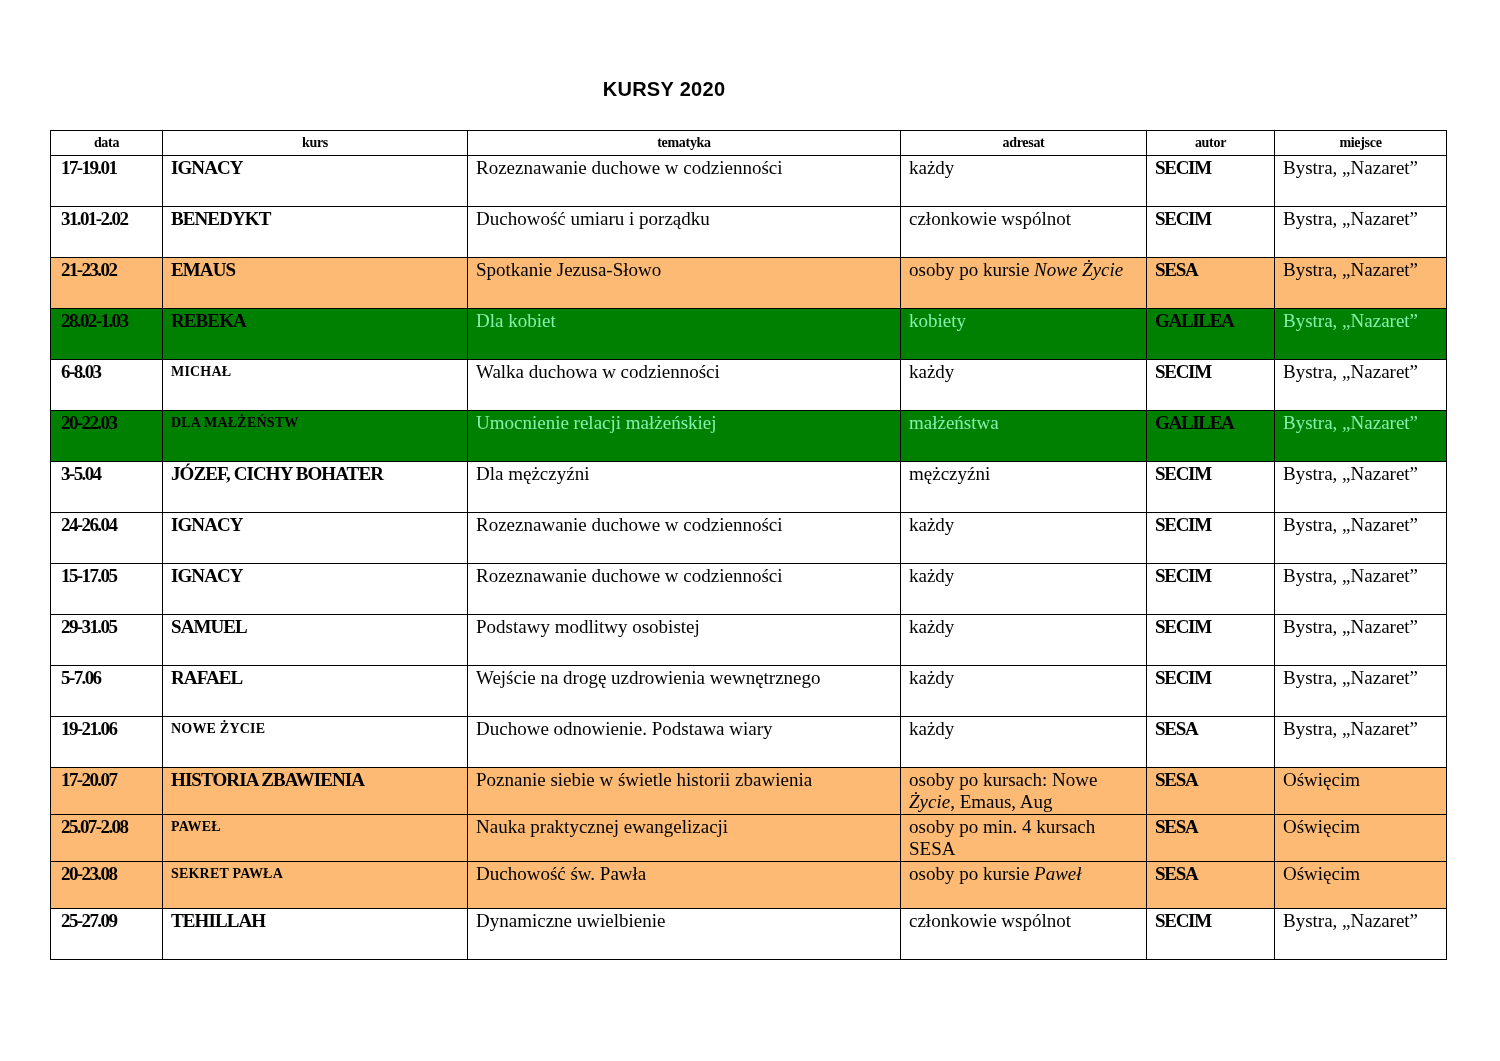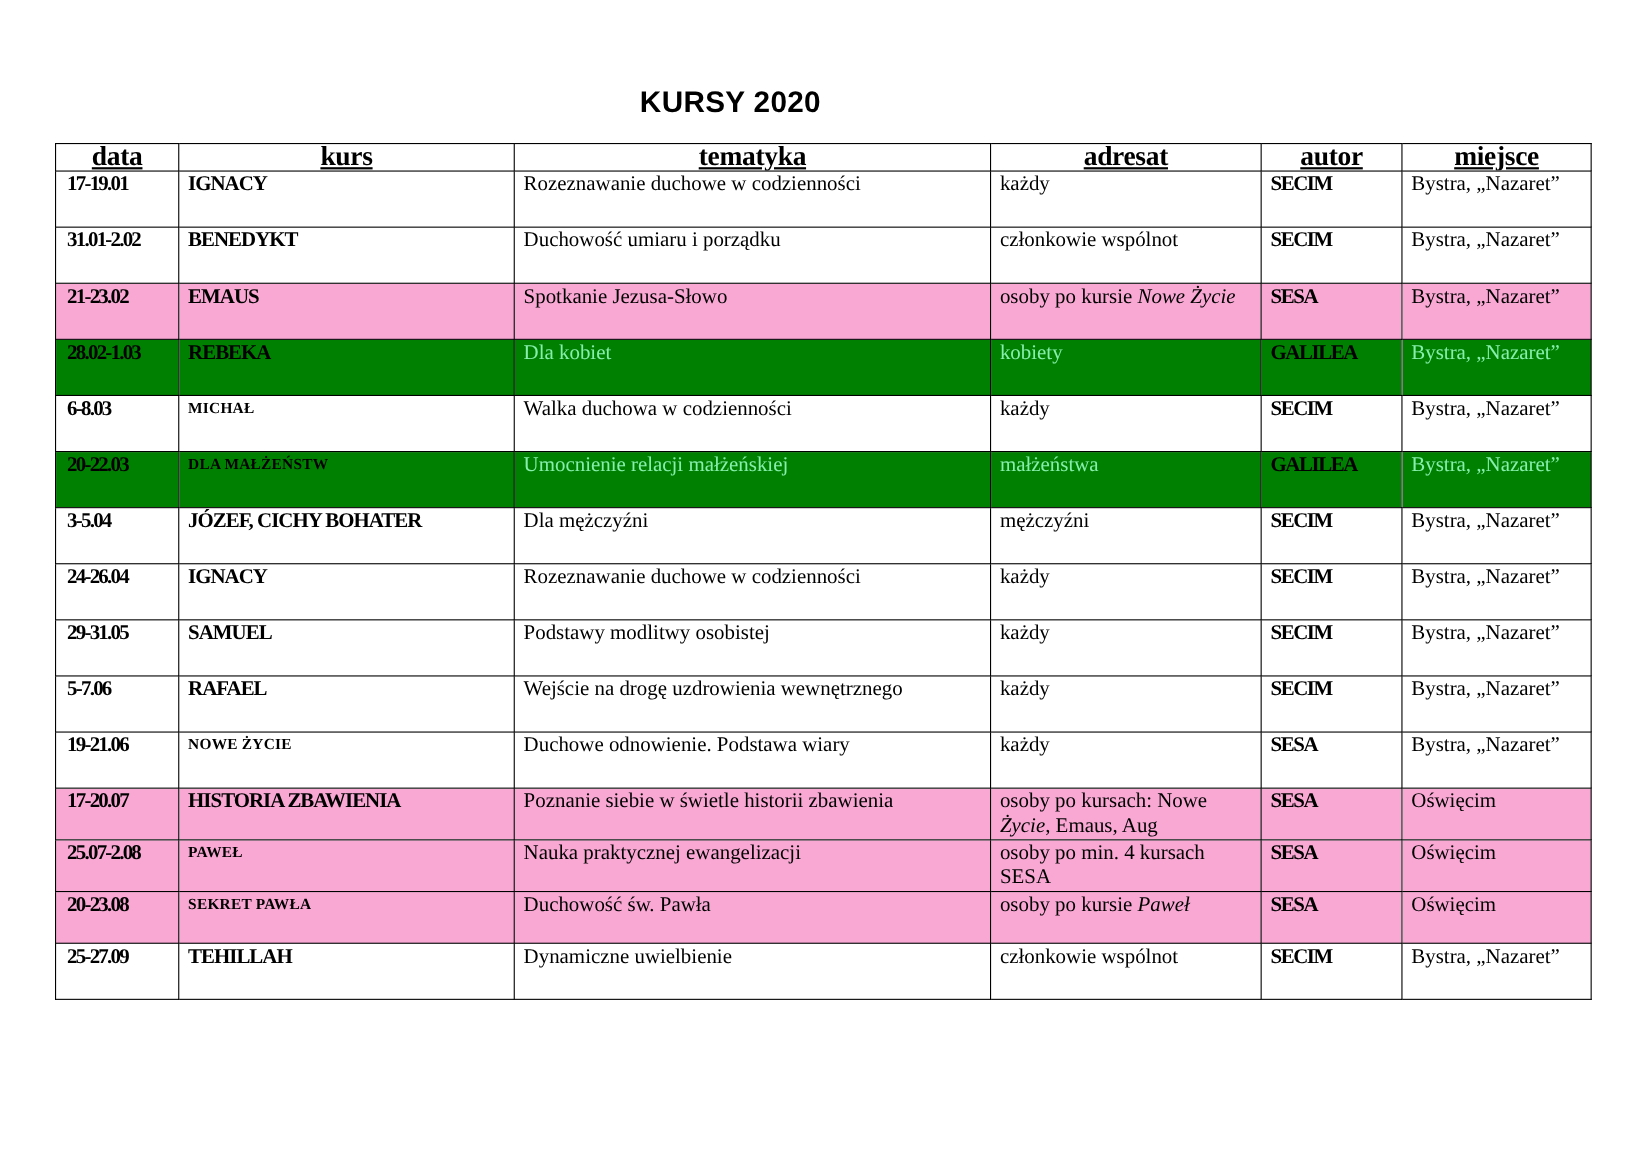--- a/index.html
+++ b/index.html
@@ -1,30 +1,30 @@
 <!DOCTYPE html>
 <html><head>
 <meta charset="utf-8">
 <style>
   html, body { margin: 0; padding: 0; background: #ffffff; }
   body { width: 1500px; height: 1061px; position: relative; overflow: hidden; font-family: "Liberation Serif", serif; color: #000; }
-  .title { position: absolute; top: 78px; left: 0; width: 1328px; text-align: center; font-family: "Liberation Sans", sans-serif; font-weight: bold; font-size: 27px; letter-spacing: 0.3px; }
+  .title { position: absolute; top: 78px; left: 0; width: 1328px; text-align: center; font-family: "Liberation Sans", sans-serif; font-weight: bold; font-size: 20px; letter-spacing: 0.3px; }
   table.schedule { position: absolute; top: 130px; left: 50px; width: 1396px; border-collapse: collapse; table-layout: fixed; }
   table.schedule th, table.schedule td { border: 1px solid #000; vertical-align: top; padding: 0 8px; overflow: hidden; }
-  table.schedule th { height: 24px; font-weight: bold; font-size: 25px; line-height: 24px; padding: 0; letter-spacing: -0.3px; text-decoration: underline; }
+  table.schedule th { height: 24px; font-weight: bold; font-size: 14px; line-height: 24px; padding: 0; letter-spacing: -0.3px; }
   table.schedule td { height: 49px; font-size: 19px; line-height: 22px; padding-top: 1px; }
   table.schedule tr.tall td { height: 45px; }
   td.date { font-weight: bold; font-size: 20px; letter-spacing: -1.6px; padding-left: 10px !important; margin-left: 24px; }
   td.course { font-weight: bold; font-size: 20px; letter-spacing: -0.9px; }
   td.course.small { font-size: 14px; letter-spacing: 0.2px; }
   td.topic { font-size: 19px; }
   td.audience { font-size: 17px; line-height: 22px; }
   td.author { font-weight: bold; font-size: 21px; letter-spacing: -1.3px; }
   td.place { font-size: 19px; }
-  tr.yellow td { background: #f9a8d4; }
+  tr.yellow td { background: #fdba74; }
   tr.green td { background: #008000; }
   tr.green td.topic, tr.green td.audience, tr.green td.place { color: #86efac; }
   .it { font-style: italic; }
 </style>
 </head>
 <body>
 
 <div class="title">KURSY 2020</div>
 
 <table class="schedule">
@@ -105,20 +105,28 @@
       </tr>
       <tr>
         <td class="date">24-26.04</td>
         <td class="course">IGNACY</td>
         <td class="topic">Rozeznawanie duchowe w codzienności</td>
         <td class="audience"><span>każdy</span><span class="it"></span><span></span></td>
         <td class="author">SECIM</td>
         <td class="place">Bystra, „Nazaret”</td>
       </tr>
       <tr>
+        <td class="date">15-17.05</td>
+        <td class="course">IGNACY</td>
+        <td class="topic">Rozeznawanie duchowe w codzienności</td>
+        <td class="audience"><span>każdy</span><span class="it"></span><span></span></td>
+        <td class="author">SECIM</td>
+        <td class="place">Bystra, „Nazaret”</td>
+      </tr>
+      <tr>
         <td class="date">29-31.05</td>
         <td class="course">SAMUEL</td>
         <td class="topic">Podstawy modlitwy osobistej</td>
         <td class="audience"><span>każdy</span><span class="it"></span><span></span></td>
         <td class="author">SECIM</td>
         <td class="place">Bystra, „Nazaret”</td>
       </tr>
       <tr>
         <td class="date">5-7.06</td>
         <td class="course">RAFAEL</td>

